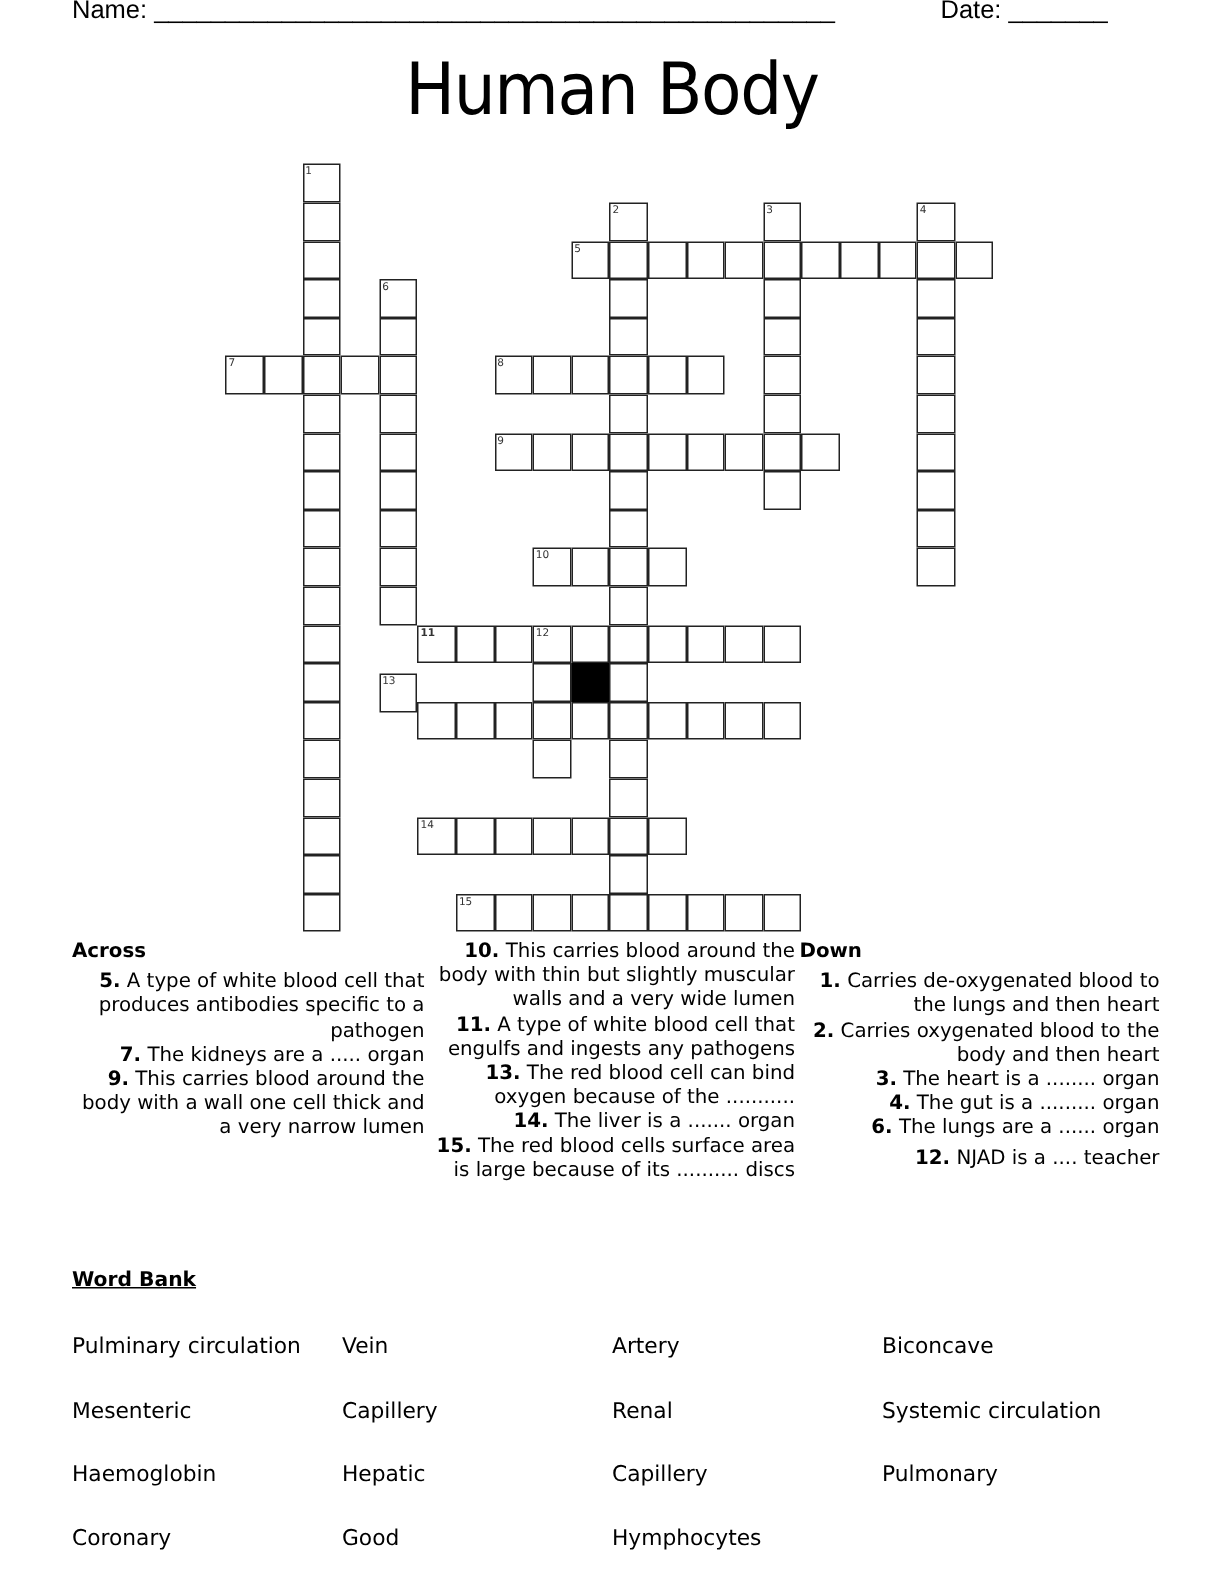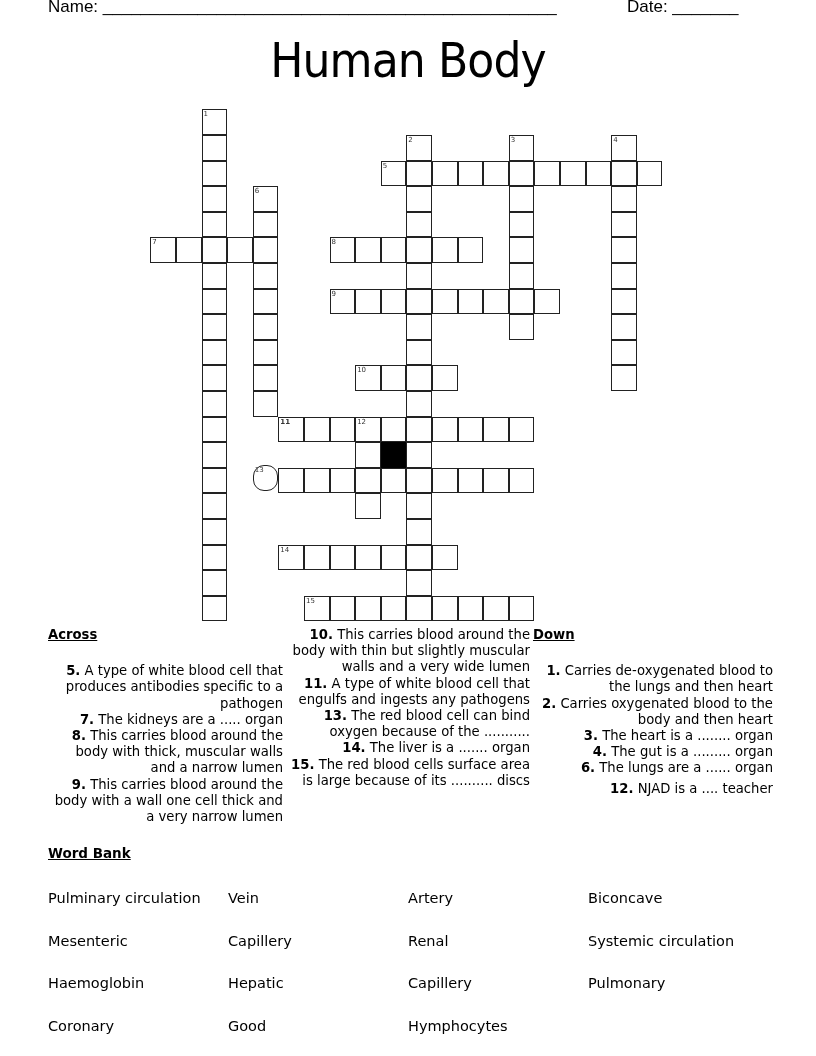--- a/index.html
+++ b/index.html
@@ -10,21 +10,21 @@
   .title { position: absolute; top: 32px; left: 0; width: 816px; text-align: center;
            font-family: "DejaVu Sans", sans-serif; font-size: 48px; font-weight: normal; letter-spacing: -1px; transform: scaleX(0.92); }
   #grid { position: absolute; left: 151px; top: 110px; width: 512px; height: 512px; }
   .cell { position: absolute; width: 25.6px; height: 25.6px; box-sizing: border-box; border: 1.3px solid #222; background: #fff; margin-left: -0.65px; margin-top: -0.65px; }
   .cell.black { background: #000; border-color: #000; }
   .cell .num { position: absolute; left: 1px; top: 0px; font-family: "DejaVu Sans", sans-serif; font-size: 7px; line-height: 8px; color: #333; }
   .col { position: absolute; top: 627px; font-family: "DejaVu Sans", sans-serif; font-size: 13.2px; line-height: 16.2px; }
   .col-1 { left: 48px; width: 235px; }
   .col-2 { left: 290px; width: 240px; }
   .col-3 { left: 533px; width: 240px; }
-  .sec-head { font-weight: bold; text-decoration: underline; margin-bottom: 20px; }
+  .sec-head { font-weight: bold; margin-bottom: 4px; }
   .clue { margin: 0; text-align: right; }
   .clue b { font-weight: bold; }
   .clue.gap { margin-top: 4px; }
   .wb-head { position: absolute; left: 48px; top: 845px; font-family: "DejaVu Sans", sans-serif; font-size: 13.5px; font-weight: bold; text-decoration: underline; }
   .wb { position: absolute; left: 48px; top: 867px; width: 740px; font-family: "DejaVu Sans", sans-serif; font-size: 14.5px; line-height: 22.7px; }
   .wb-col { position: absolute; top: 0; width: 180px; }
   .wb-item { white-space: nowrap; margin-top: 20px; }
 </style>
 </head>
 <body>
@@ -156,21 +156,21 @@
       <span class="num">12</span>
     </div>
     <div class="cell" style="left: 230.4px; top: 307.2px;"></div>
     <div class="cell" style="left: 281.6px; top: 307.2px;"></div>
     <div class="cell" style="left: 307.2px; top: 307.2px;"></div>
     <div class="cell" style="left: 332.8px; top: 307.2px;"></div>
     <div class="cell" style="left: 358.4px; top: 307.2px;"></div>
     <div class="cell" style="left: 204.8px; top: 332.8px;"></div>
     <div class="cell" style="left: 204.8px; top: 358.4px;"></div>
     <div class="cell" style="left: 204.8px; top: 384px;"></div>
-    <div class="cell" style="left: 102.4px; top: 356px; border-radius: 11px;">
+    <div class="cell" style="left: 102.4px; top: 340px;">
       <span class="num">13</span>
     </div>
     <div class="cell" style="left: 128px; top: 358.4px;"></div>
     <div class="cell" style="left: 153.6px; top: 358.4px;"></div>
     <div class="cell" style="left: 179.2px; top: 358.4px;"></div>
     <div class="cell" style="left: 230.4px; top: 358.4px;"></div>
     <div class="cell" style="left: 281.6px; top: 358.4px;"></div>
     <div class="cell" style="left: 307.2px; top: 358.4px;"></div>
     <div class="cell" style="left: 332.8px; top: 358.4px;"></div>
     <div class="cell" style="left: 358.4px; top: 358.4px;"></div>
@@ -193,21 +193,20 @@
     <div class="cell" style="left: 332.8px; top: 486.4px;"></div>
     <div class="cell" style="left: 358.4px; top: 486.4px;"></div>
     <div class="cell black" style="left: 230.4px; top: 332.8px;"></div>
   </div>
 
 <div class="col col-1">
   <div class="sec-head">Across</div>
   <div id="across1">
       <div class="clue"><b>5.</b><span> A type of white blood cell that produces antibodies specific to a pathogen</span></div>
       <div class="clue"><b>7.</b><span> The kidneys are a ..... organ</span></div>
-      <div class="clue"><b>8.</b><span> This carries blood around the body with thick, muscular walls and a narrow lumen</span></div>
       <div class="clue"><b>9.</b><span> This carries blood around the body with a wall one cell thick and a very narrow lumen</span></div>
     </div>
 </div>
 
 <div class="col col-2">
   <div id="across2">
       <div class="clue"><b>10.</b><span> This carries blood around the body with thin but slightly muscular walls and a very wide lumen</span></div>
       <div class="clue"><b>11.</b><span> A type of white blood cell that engulfs and ingests any pathogens</span></div>
       <div class="clue"><b>13.</b><span> The red blood cell can bind oxygen because of the ...........</span></div>
       <div class="clue"><b>14.</b><span> The liver is a ....... organ</span></div>

